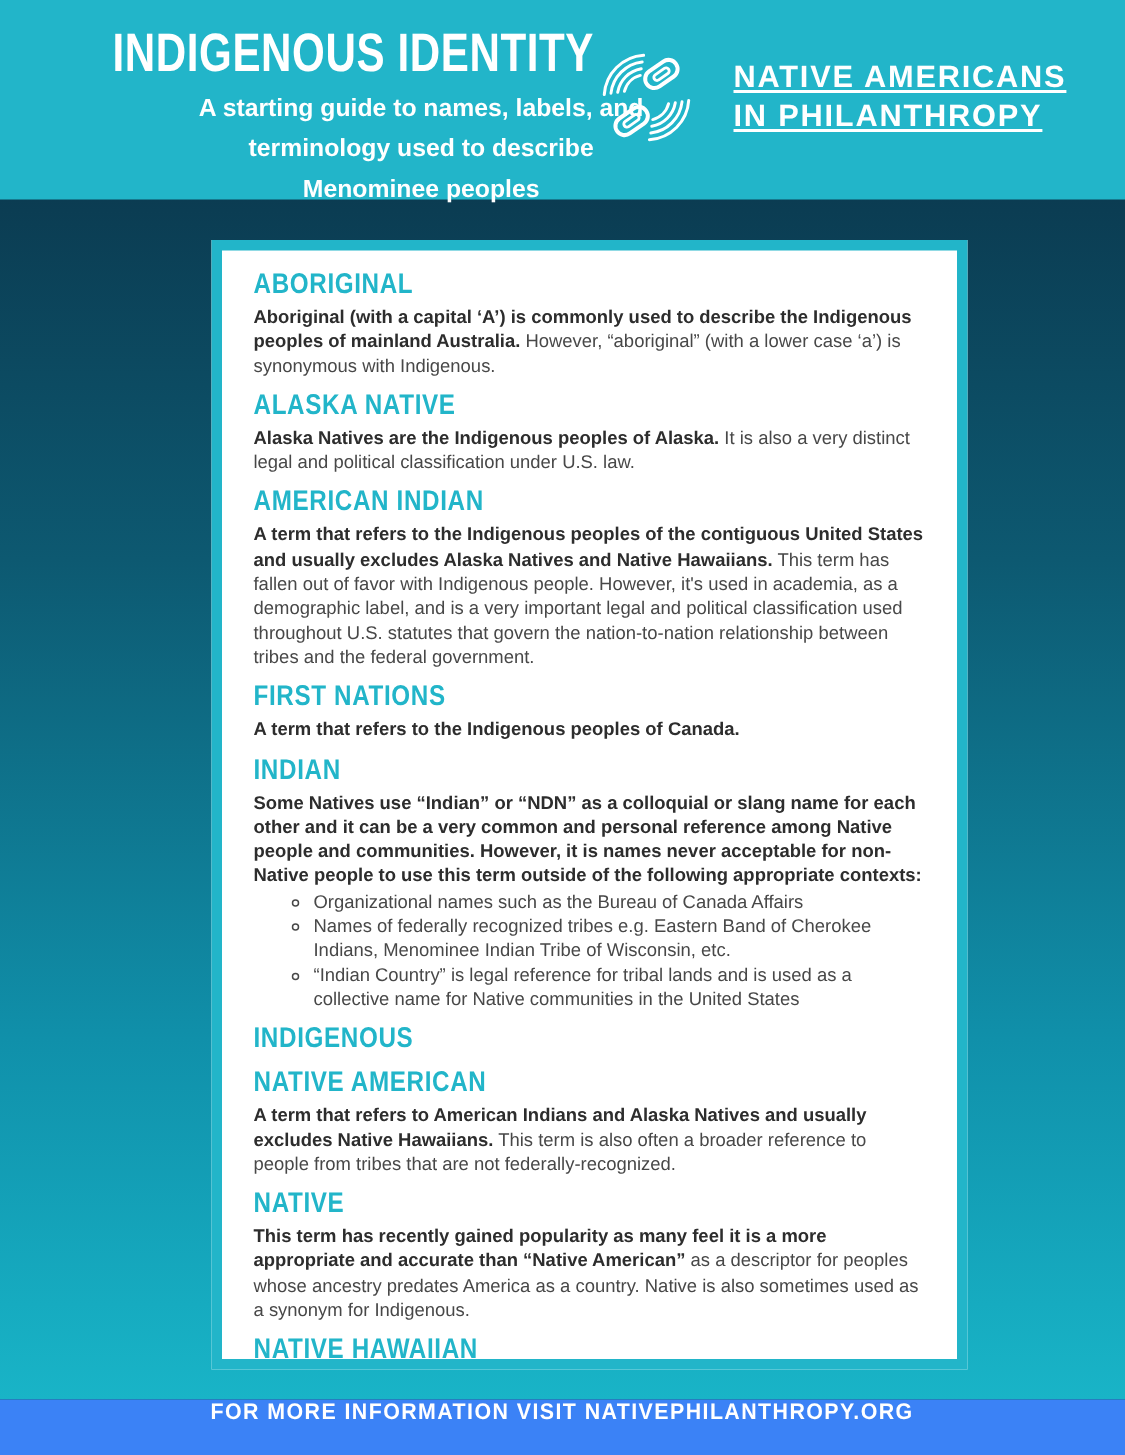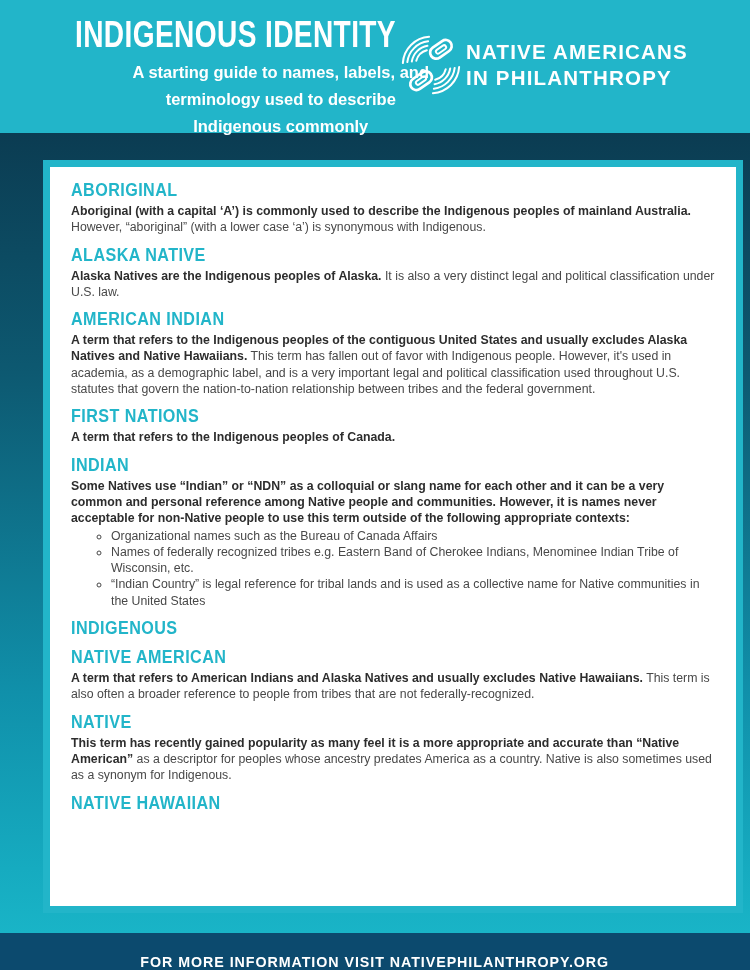--- a/index.html
+++ b/index.html
@@ -22,35 +22,35 @@
     font-size:36px; font-weight:bold; line-height:38px;
     display:inline-block; transform:scaleX(0.78); transform-origin:0 50%;
     white-space:nowrap; letter-spacing:0.5px; color:#ffffff;
   }
   .subtitle { margin-top:5px; }
   .subtitle div {
     font-size:16.5px; font-weight:bold; line-height:27px; color:#ffffff;text-align:center;
   }
   .logo { position:absolute; left:399px; top:33px; display:flex; align-items:center; }
   .logo-mark { width:64px; height:64px; flex:0 0 64px; }
-  .logo-text { margin-left:3px; }
+  .logo-text { margin-left:26px;text-decoration:underline; }
   .logo-text div {
     font-size:20.5px; font-weight:bold; letter-spacing:1.2px;
     line-height:26px; color:#ffffff; white-space:nowrap;
   }
 
   
   .main {
     height:800px; flex:0 0 800px;
     background:linear-gradient(180deg,#0b3c52 0%, #0d5971 30%, #1090aa 70%, #16abc0 92%, #19b4c7 100%);
     display:flex; justify-content:center; align-items:flex-start;
     padding-top:27px;
   }
   .card {
-    width:700px; height:753px;
+    width:504px; height:753px;
     background:#ffffff;
     border:7px solid #22b5c9;
     padding:10px 21px 0 21px;
     overflow:hidden;
     margin-left:36px;
   }
   .term-section h2 {
     color:#22b5c9; font-size:19px; line-height:20px;
     margin:9px 0 3px 0; white-space:nowrap;
   }
@@ -63,40 +63,40 @@
   .term-section ul {
     list-style:circle; padding-left:40px; margin:1px 0 0 0;
   }
   .term-section li {
     font-size:12.3px; line-height:16.3px; color:#484848;
   }
 
   
   .footer {
     height:37px; flex:0 0 37px;
-    background:#0c4a6e;
-    display:flex; align-items:flex-end; justify-content:center;
+    background:#3b82f6;
+    display:flex; align-items:flex-start; justify-content:center;
   }
   .footer-text {
     color:#ffffff; font-size:15px; font-weight:bold; letter-spacing:1px;
     display:inline-block; transform:scaleX(0.95); white-space:nowrap;
   }
 </style>
 </head>
 <body>
 
 <div class="page">
 
   <div class="header">
     <div class="header-left">
       <span class="page-title">INDIGENOUS IDENTITY</span>
       <div class="subtitle">
         <div>A starting guide to names, labels, and</div>
         <div>terminology used to describe</div>
-        <div>Indigenous commonly</div>
+        <div>Menominee peoples</div>
       </div>
     </div>
 
     <div class="logo">
       <svg class="logo-mark" viewBox="0 0 100 100" aria-hidden="true">
         <defs>
           <g id="fp-half" fill="none" stroke="#ffffff" stroke-linecap="round">
             <rect x="47" y="16" width="37" height="19" rx="9.5" stroke-width="4.2" transform="rotate(-35 65.5 25.5)"></rect>
             <rect x="56.5" y="22.5" width="18" height="6.5" rx="3.2" stroke-width="3" transform="rotate(-35 65.5 25.5)"></rect>
             <path stroke-width="3.1" d="M6 47 A 44 44 0 0 1 47 6"></path>

